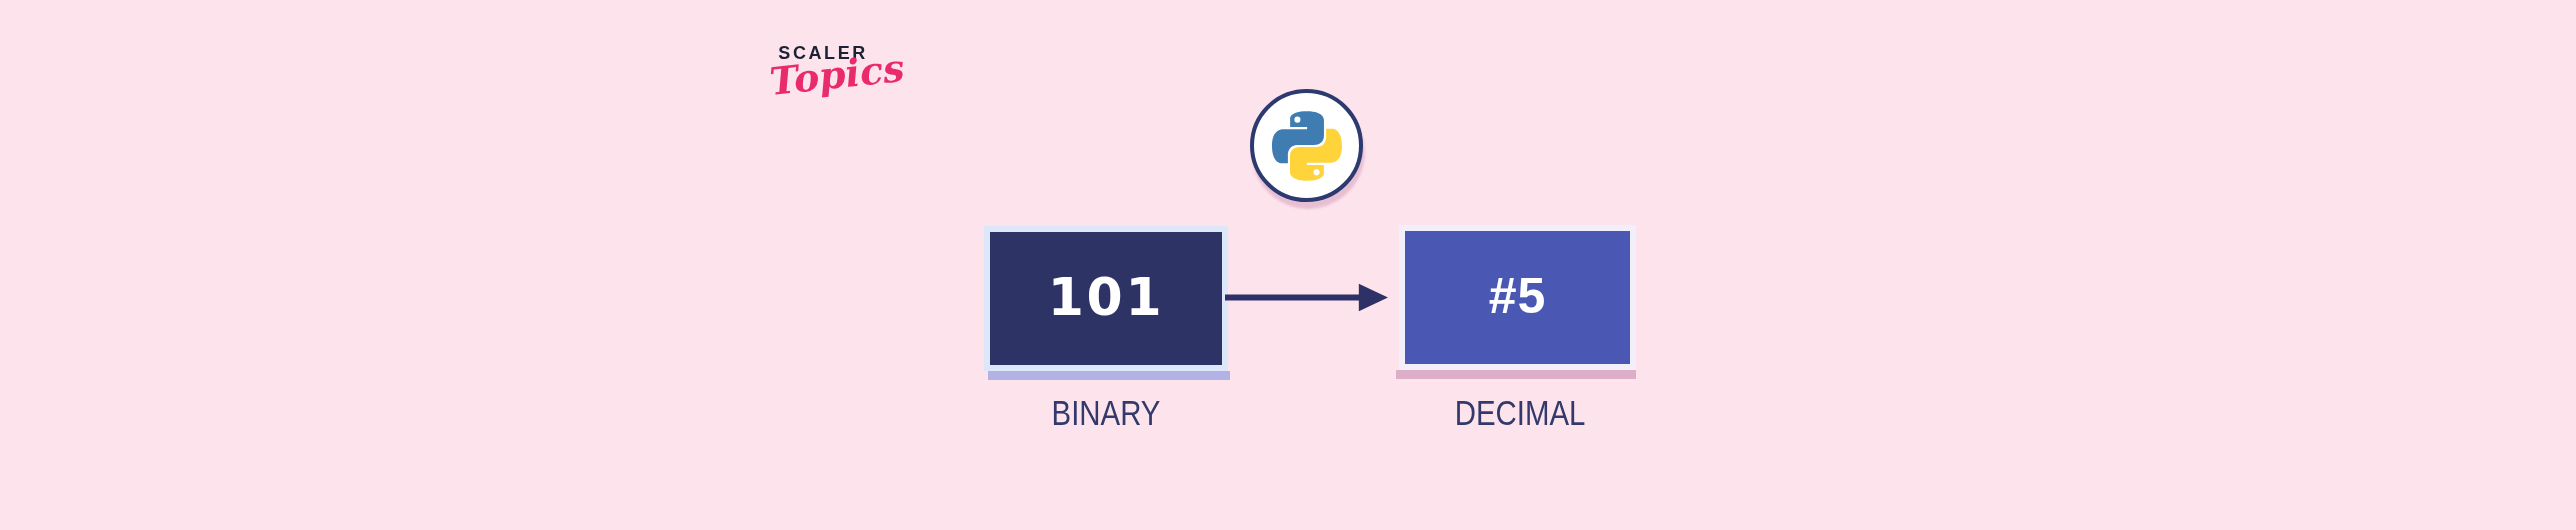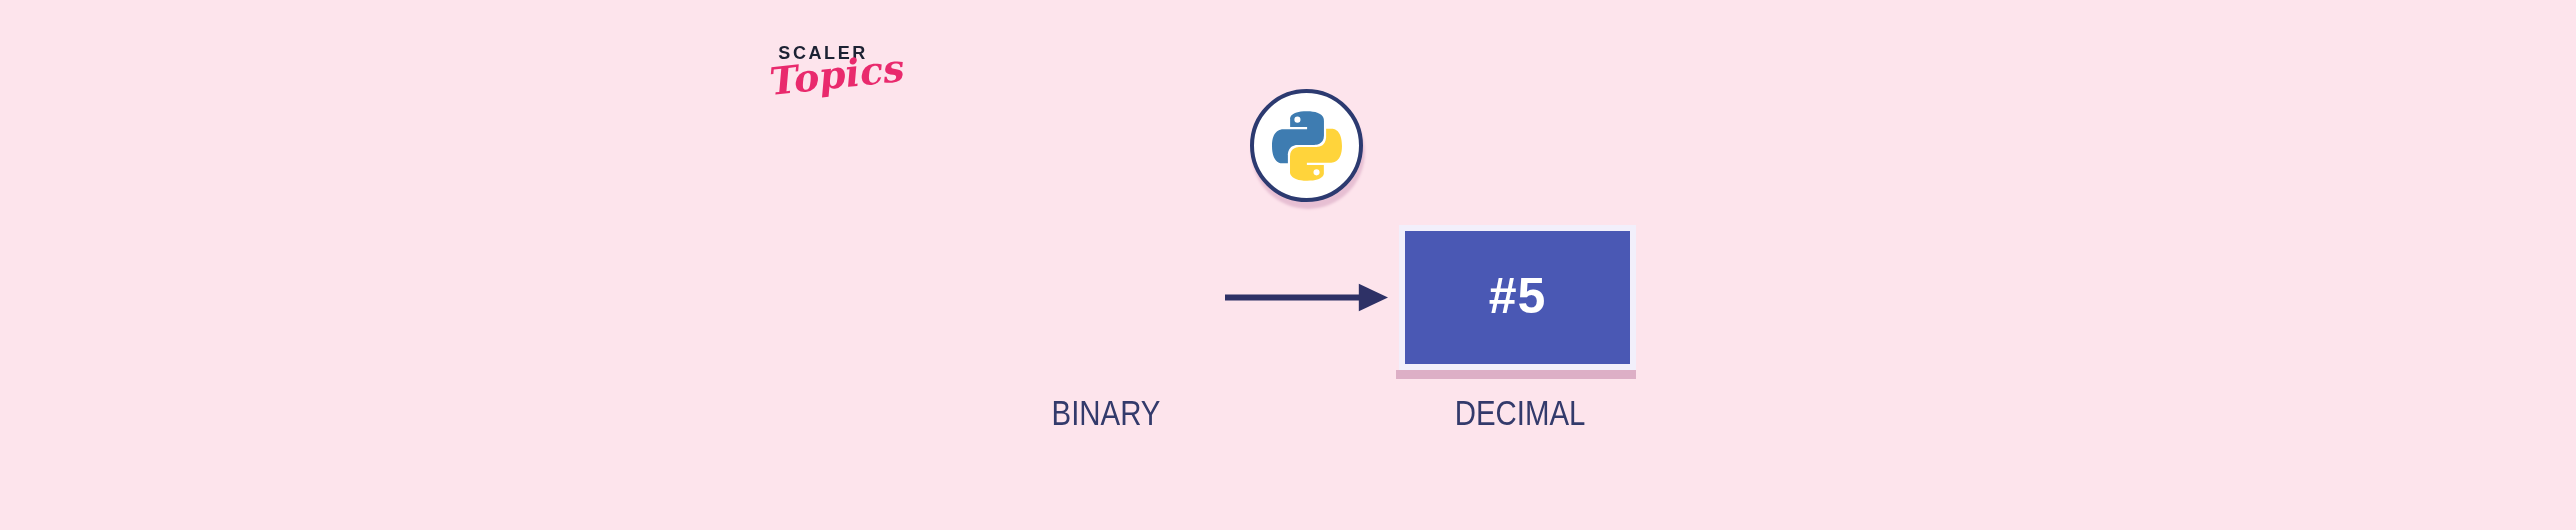--- a/index.html
+++ b/index.html
@@ -154,20 +154,23 @@
     <div class="logo-topics">Topics</div>
   </div>
 
   <div class="py-badge">
     <svg viewBox="0 0 110.5 109.8" xmlns="http://www.w3.org/2000/svg" aria-hidden="true">
       <path class="py-blue" d="M54.92 0C26.85 0 28.6 12.17 28.6 12.17l.03 12.61h26.79v3.79H17.99S0 26.53 0 54.84s15.7 27.3 15.7 27.3h9.37V69s-.5-15.7 15.45-15.7h26.57S82 53.54 82 38.86V14.94S84.3 0 54.92 0zM40.15 8.48a4.83 4.83 0 1 1 0 9.66 4.83 4.83 0 0 1 0-9.66z"></path>
       <path class="py-yellow" d="M55.55 109.8c28.07 0 26.32-12.17 26.32-12.17l-.03-12.61H55.05v-3.79h37.43s17.99 2.04 17.99-26.27-15.7-27.3-15.7-27.3h-9.37v13.14s.5 15.7-15.45 15.7H43.38s-14.94-.24-14.94 14.44v24.28S26.17 109.8 55.55 109.8zM70.32 101.32a4.83 4.83 0 1 1 0-9.66 4.83 4.83 0 0 1 0 9.66z"></path>
     </svg>
   </div>
 
+  <div class="box box-binary">
+    <span class="box-value binary-value">101</span>
+  </div>
 
   <svg class="arrow" viewBox="0 0 190 36" xmlns="http://www.w3.org/2000/svg" aria-hidden="true">
     <rect class="stroke" x="0" y="14.5" width="162" height="7"></rect>
     <polygon class="stroke" points="156,2 190,18 156,34"></polygon>
   </svg>
 
   <div class="box box-decimal">
     <span class="box-value decimal-value">#5</span>
   </div>
 

